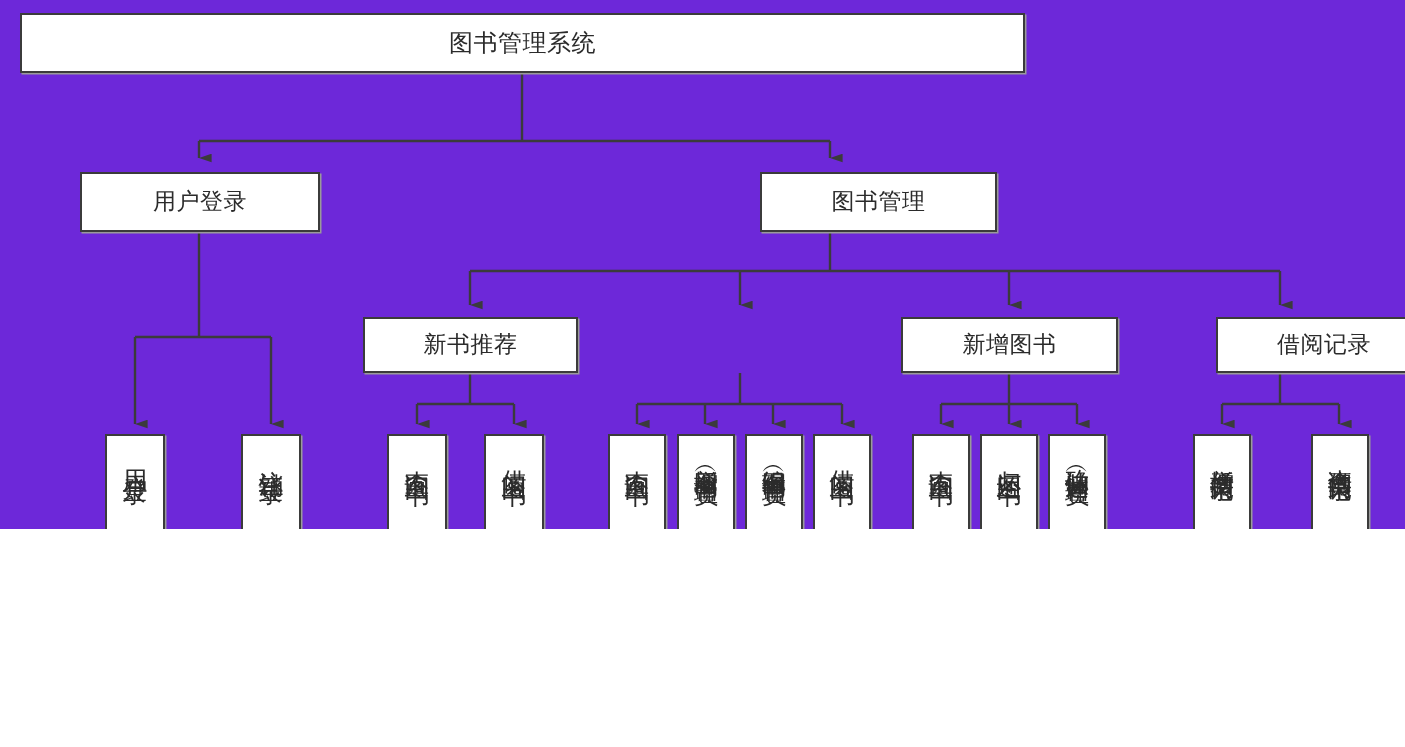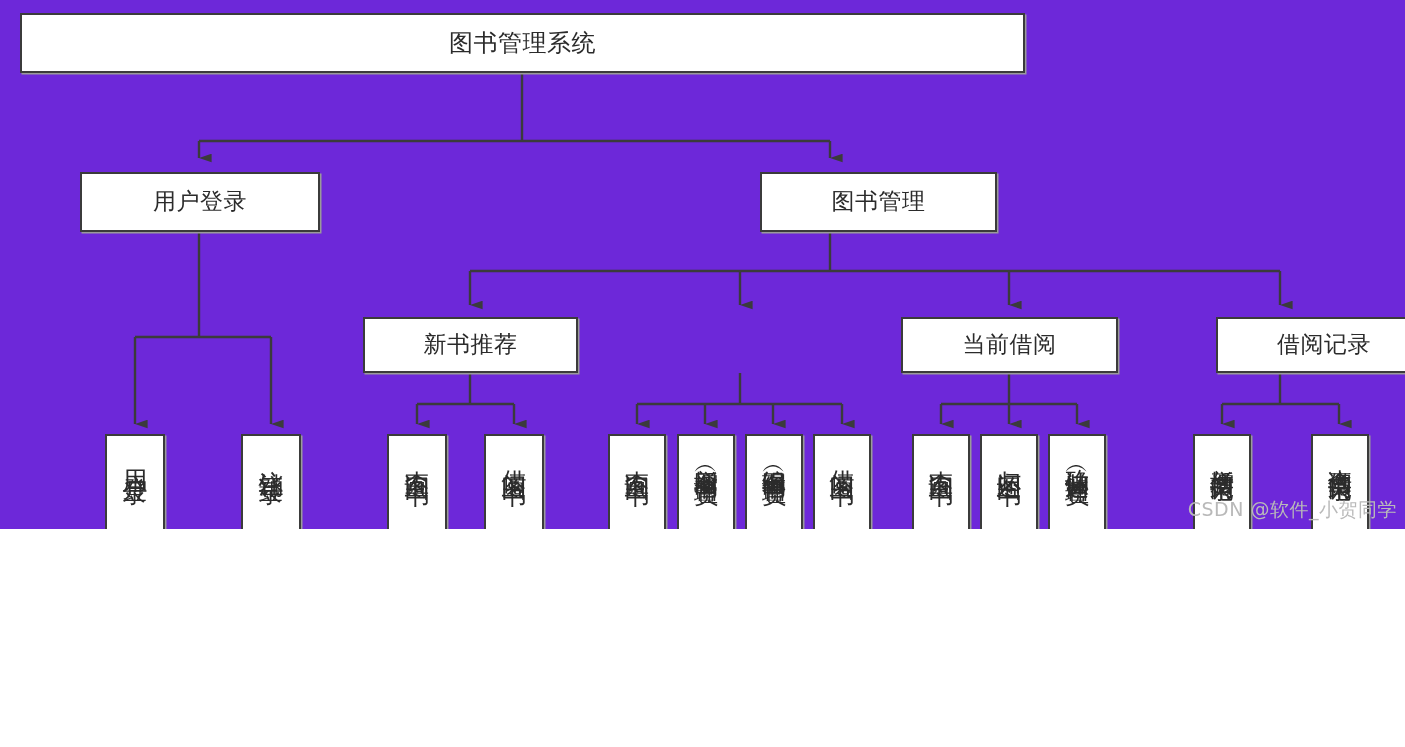--- a/index.html
+++ b/index.html
@@ -148,21 +148,21 @@
   <div class="node h" style="left:712px; top:172px; width:237px; height:60px;margin-left:48px;">
     <span class="label">图书管理</span>
   </div>
 
   <div class="node h" style="left:363px; top:317px; width:215px; height:56px;">
     <span class="label">新书推荐</span>
   </div>
 
 
   <div class="node h" style="left:901px; top:317px; width:217px; height:56px;">
-    <span class="label">当前借阅</span>
+    <span class="label">新增图书</span>
   </div>
 
   <div class="node h" style="left:1172px; top:317px; width:216px; height:56px;margin-left:44px;">
     <span class="label">借阅记录</span>
   </div>
 
   <div class="node v" style="left:105px; top:434px; width:60px; height:301px;">
     <span class="label">用户登录</span>
   </div>
 
@@ -207,15 +207,14 @@
   </div>
 
   <div class="node v tight" style="left:1193px; top:434px; width:58px; height:301px;">
     <span class="label">新增借阅记录</span>
   </div>
 
   <div class="node v tight" style="left:1311px; top:434px; width:58px; height:301px;">
     <span class="label">查询借阅记录</span>
   </div>
 
-  <div id="watermark">CSDN @软件_小贺同学</div>
 
 </div>
 
 </body></html>

